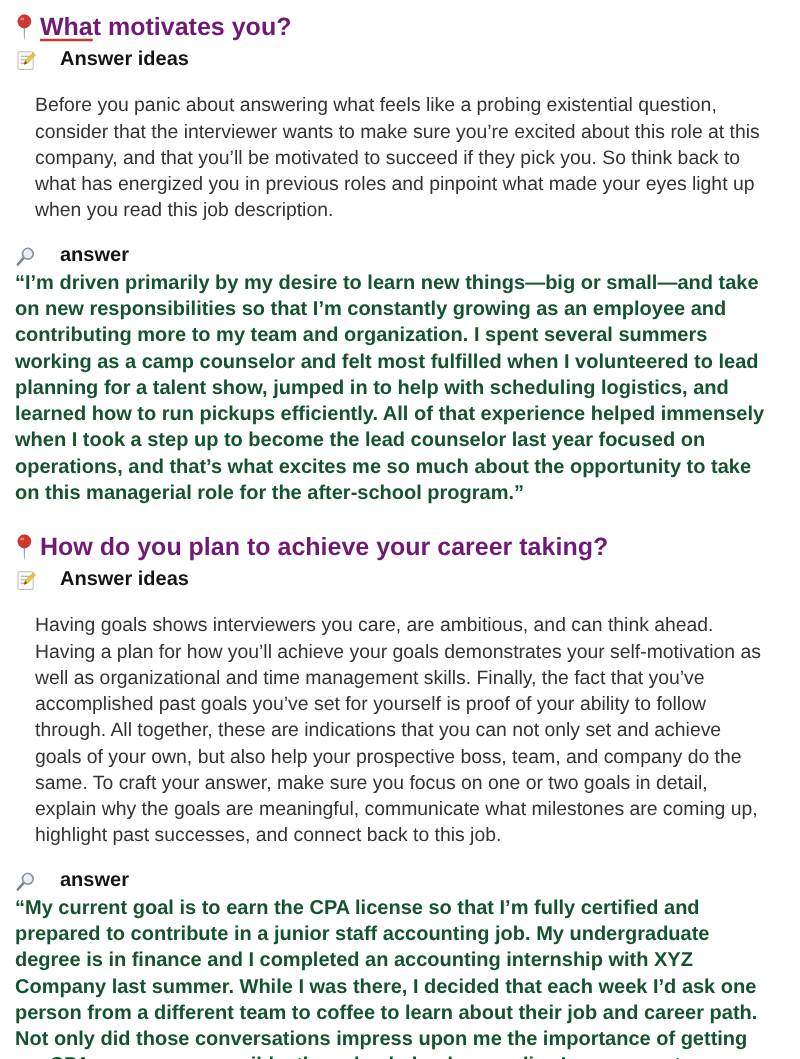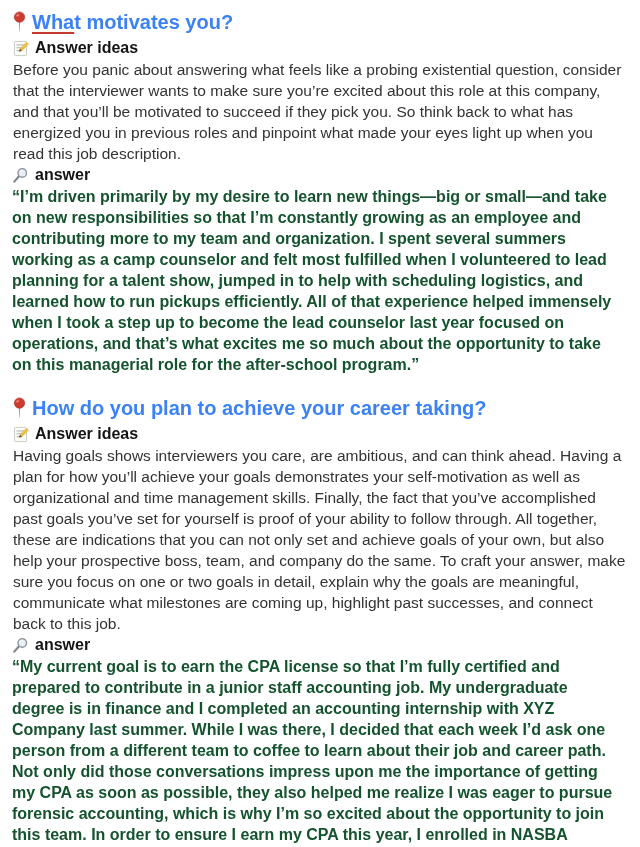--- a/index.html
+++ b/index.html
@@ -11,49 +11,49 @@
   }
   .page { padding: 9px 13px 6px 12px; }
 
   .q-heading {
     display: flex;
     align-items: center;
     gap: 5px;
     font-size: 20px;
     line-height: 26px;
     font-weight: bold;
-    color: #3b82f6;
+    color: #701a75;
     margin: 0 0 3px 0;
   }
   .q-heading .icon { flex: 0 0 auto; display: inline-flex; }
 
   .u-red {
     text-decoration: underline;
     text-decoration-color: #c43a2e;
     text-decoration-thickness: 2px;
     text-underline-offset: 3px;
   }
 
   .subhead {
     display: flex;
     align-items: center;
-    gap: 6px;
+    gap: 19px;
     font-size: 16px;
     line-height: 20px;
     font-weight: bold;
     color: #141414;
     margin: 1px 0 1px 0;
   }
   .subhead .icon { flex: 0 0 auto; display: inline-flex; }
 
   .ideas {
     font-size: 15.5px;
     line-height: 21px;
     color: #333333;
-    margin: 1px;
+    margin: 16px;
   }
 
   .answer-text {
     font-size: 16px;
     line-height: 21px;
     font-weight: bold;
     color: #14532d;
     margin: 0 4px 20px 0;
   }
   section.qa:last-child .answer-text { margin-bottom: 0; }

